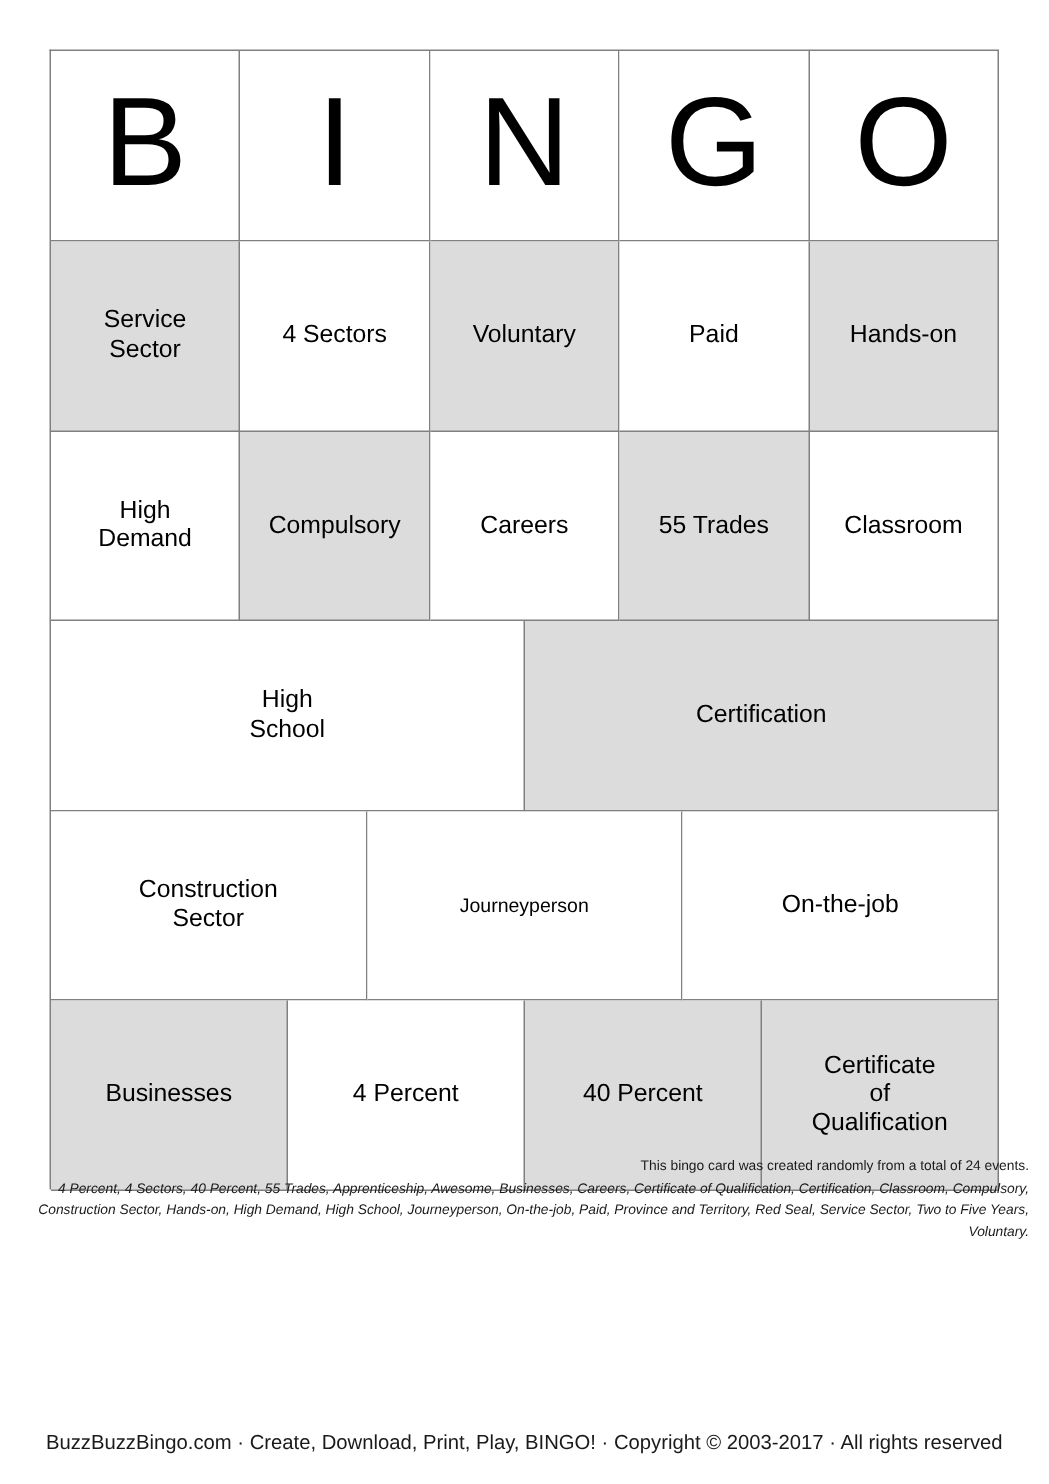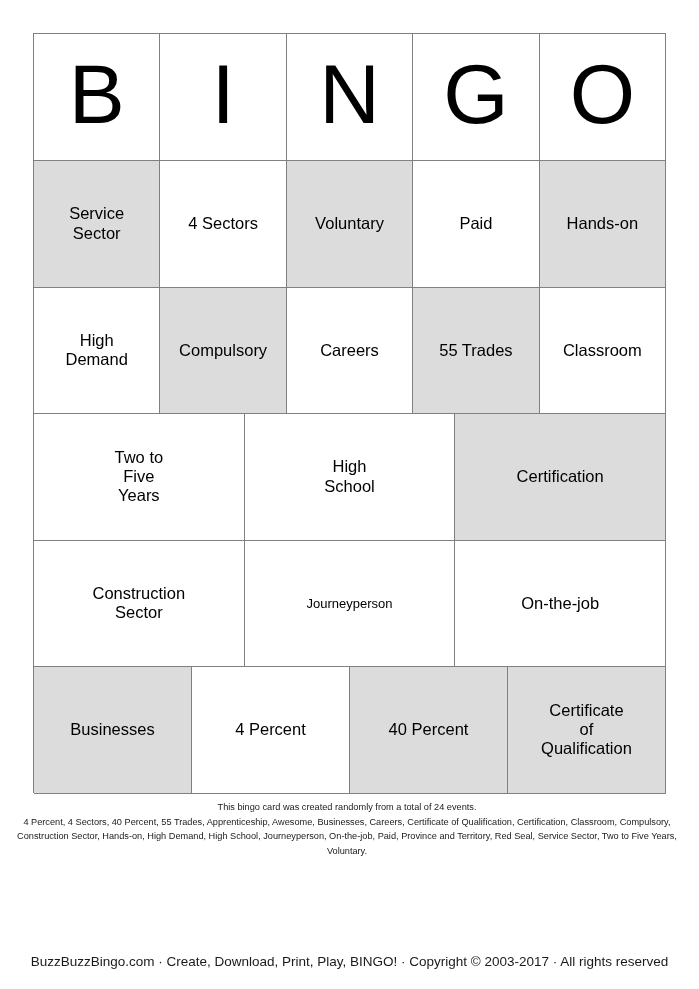--- a/index.html
+++ b/index.html
@@ -87,29 +87,29 @@
   .cell-text {
     display: block;
     width: 100%;
     white-space: pre-line;
   }
 
   
   .fineprint {
     position: absolute;
     left: 8px;
-    top: 800px;
+    top: 770px;
     width: 678px;
     font-size: 9.2px;
     line-height: 1.58;
     color: #1a1a1a;
-    text-align: center;
+    text-align: right;
   }
   .fineprint-line1 { display: block; }
-  .fineprint-line2 { display: block; }
+  .fineprint-line2 { display: block; font-style: italic; }
 
   
   .footer {
     position: absolute;
     left: 0;
     top: 954px;
     width: 699px;
     text-align: center;
     font-size: 13.5px;
     line-height: 1.2;
@@ -174,25 +174,20 @@
       <div class="bingo-cell shaded">
           <span class="cell-text">55 Trades</span>
         </div>
       <div class="bingo-cell">
           <span class="cell-text">Classroom</span>
         </div>
     </div>
 
     <div class="bingo-row data-row">
       <div class="bingo-cell">
-          <span class="cell-text">Two to
-Five
-Years</span>
-        </div>
-      <div class="bingo-cell">
           <span class="cell-text">High
 School</span>
         </div>
       <div class="bingo-cell shaded">
           <span class="cell-text">Certification</span>
         </div>
     </div>
 
     <div class="bingo-row data-row">
       <div class="bingo-cell">

